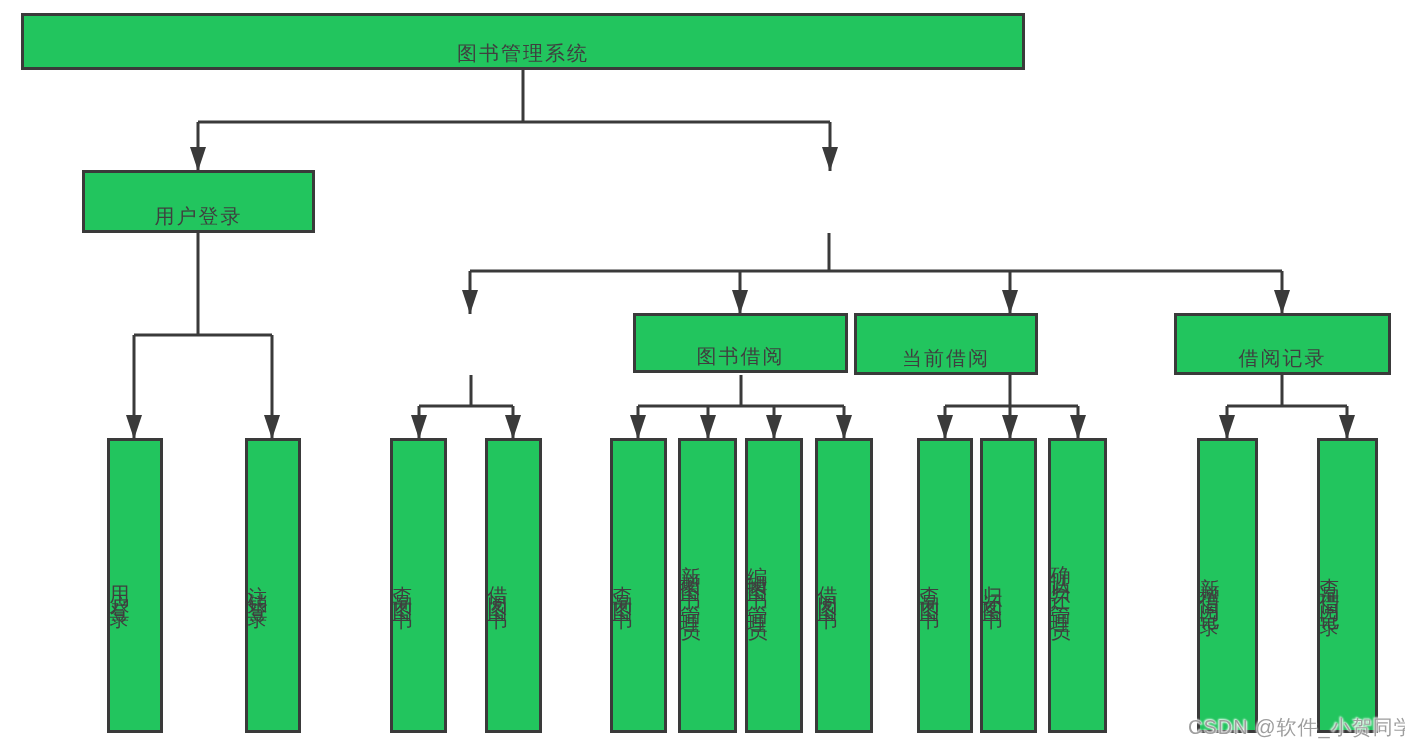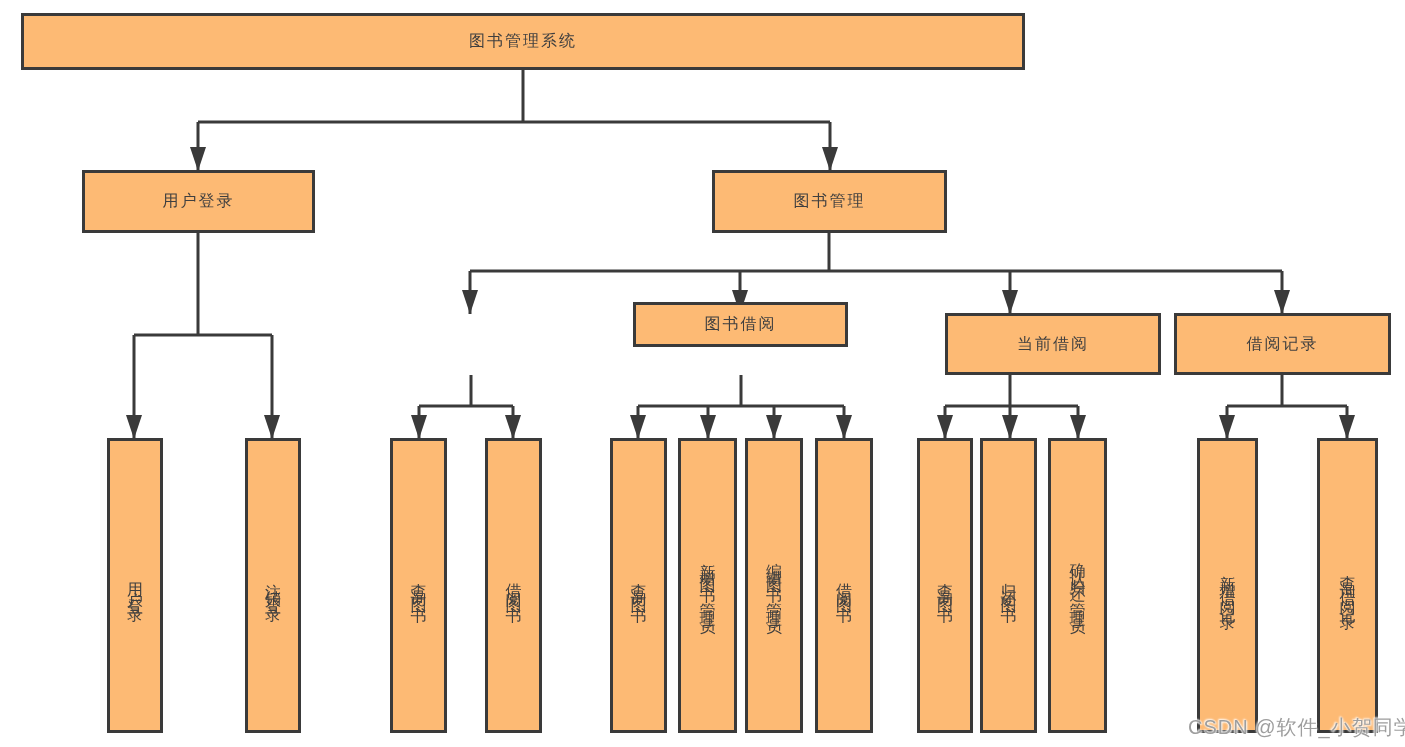--- a/index.html
+++ b/index.html
@@ -5,24 +5,24 @@
   :root{
     --stroke:#3a3a3a; --text:#3f3f3f; --wm:#9e9e9e; --bg:#ffffff;
   }
   html,body{margin:0;padding:0;background:var(--bg);}
   #stage{
     position:relative; width:1405px; height:747px; background:var(--bg);
     font-family:"Liberation Sans","DejaVu Sans",sans-serif; overflow:hidden;
   }
   #wires{position:absolute;left:0;top:0;width:1405px;height:747px;z-index:0;}
   .node{
-    position:absolute; box-sizing:border-box; background:#fdba74;
+    position:absolute; box-sizing:border-box; background:#22c55e;
     border:3px solid var(--stroke); color:var(--text);
-    display:flex; align-items:center; justify-content:center;
-    z-index:1; font-size:16px; letter-spacing:2px; white-space:nowrap;
+    display:flex; align-items:flex-end; justify-content:center;
+    z-index:1; font-size:20px; letter-spacing:2px; white-space:nowrap;
   }
   .node.v{
     writing-mode:vertical-rl; text-orientation:mixed;
     letter-spacing:8px; line-height:1;
   }
   #watermark{
     position:absolute; left:1188px; top:714px; z-index:3;
     font-size:20px; color:var(--wm); letter-spacing:1px; white-space:nowrap;
     text-shadow:0 0 2px #fff, 1px 1px 2px #fff, -1px -1px 2px #fff;
   }
@@ -63,28 +63,25 @@
       </g>
   </svg>
 
   <div class="node h" style="left:21px;top:13px;width:1004px;height:57px">
     <span>图书管理系统</span>
   </div>
 
   <div class="node h" style="left:82px;top:170px;width:233px;height:63px">
     <span>用户登录</span>
   </div>
-  <div class="node h" style="left:712px;top:170px;width:235px;height:63px">
-    <span>图书管理</span>
-  </div>
 
-  <div class="node h" style="left:633px;top:302px;width:215px;height:45px">
+  <div class="node h" style="left:633px;top:313px;width:215px;height:60px">
     <span>图书借阅</span>
   </div>
-  <div class="node h" style="left:945px;top:313px;width:216px;height:62px">
+  <div class="node h" style="left:854px;top:313px;width:184px;height:62px">
     <span>当前借阅</span>
   </div>
   <div class="node h" style="left:1174px;top:313px;width:217px;height:62px">
     <span>借阅记录</span>
   </div>
 
   <div class="node v" style="left:107px;top:438px;width:56px;height:295px">
     <span>用户登录</span>
   </div>
   <div class="node v" style="left:245px;top:438px;width:56px;height:295px">

